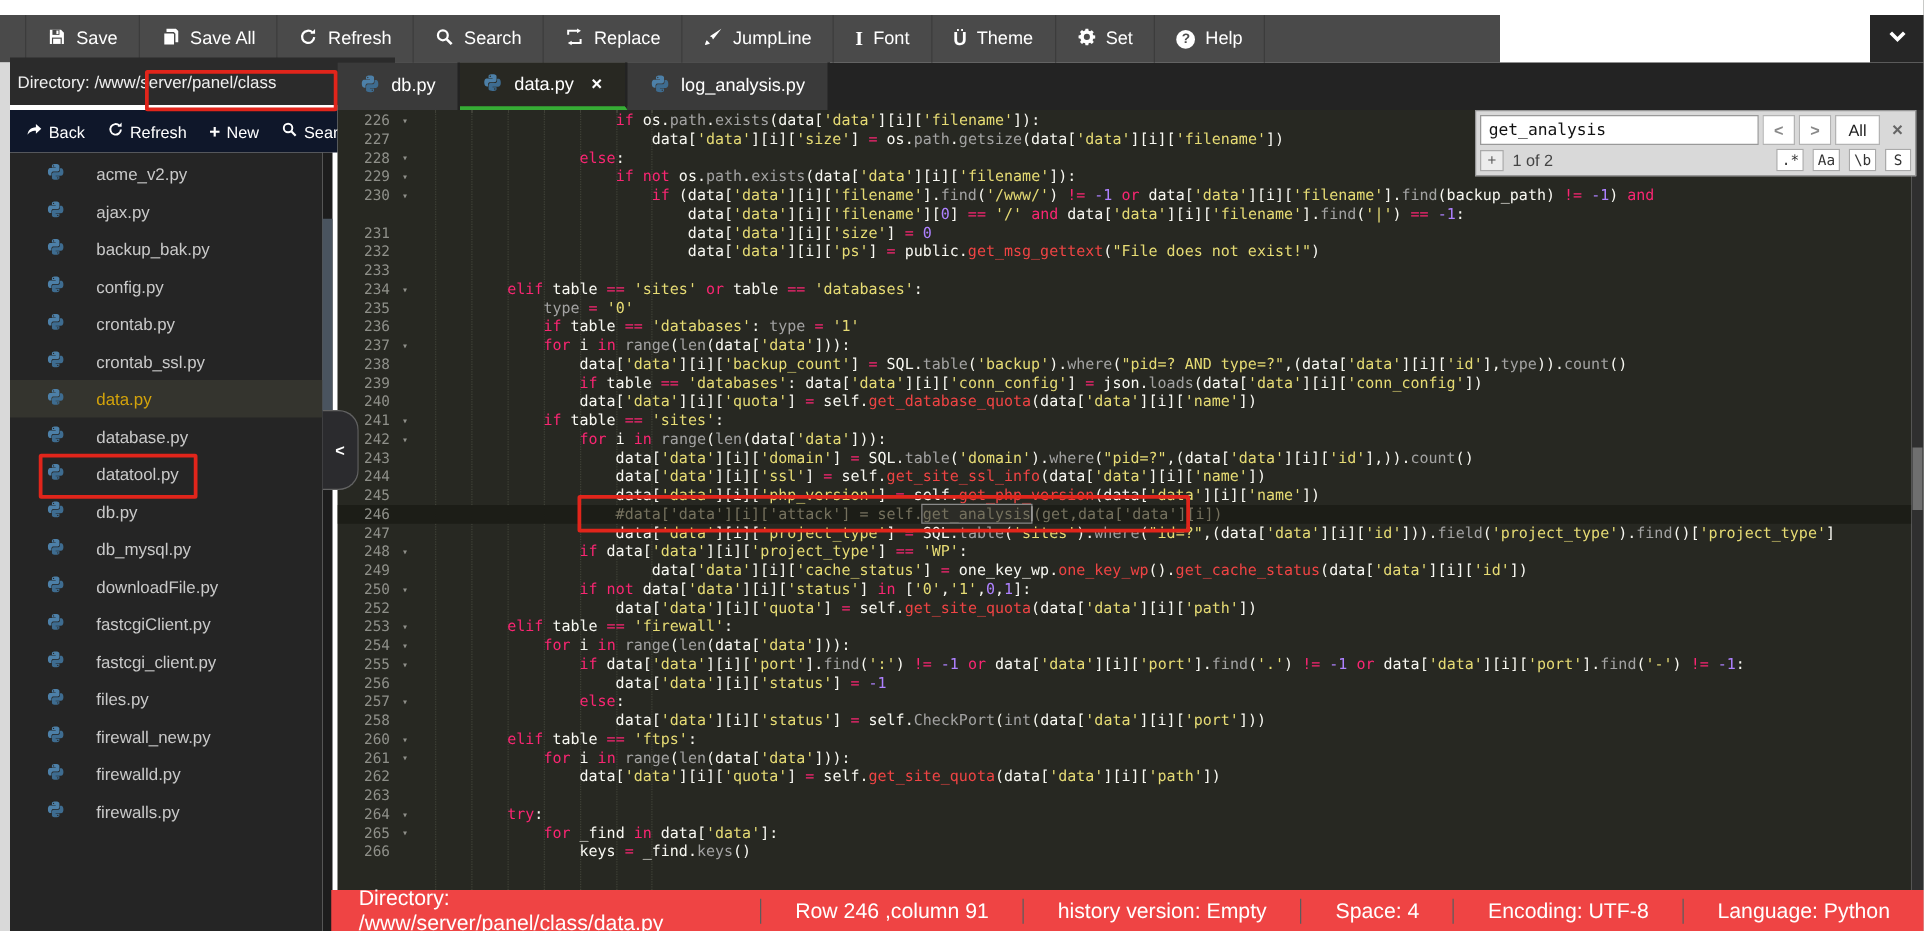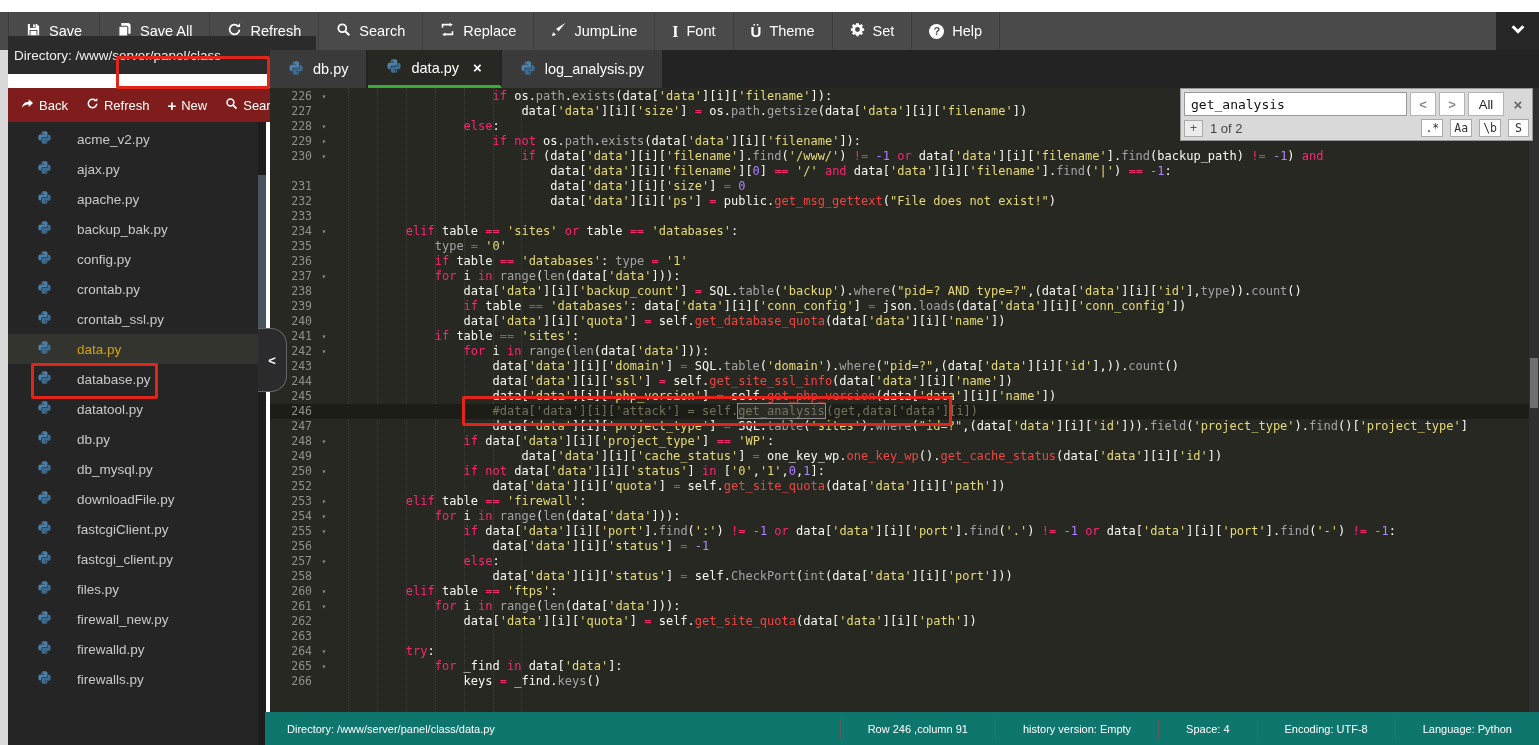--- a/index.html
+++ b/index.html
@@ -1,44 +1,44 @@
 <!DOCTYPE html>
 <html><head>
 <meta charset="utf-8">
 <style>
   html,body{margin:0;padding:0;}
   body{width:1539px;height:745px;position:relative;background:#ffffff;overflow:hidden;
        font-family:"Liberation Sans",sans-serif;-webkit-font-smoothing:antialiased;}
   
-  .toolbar{position:absolute;left:0;top:12px;width:1496px;height:38px;background:#4a4a4a;
-           display:flex;align-items:stretch;padding-left:8px;box-sizing:border-box;}
+  .toolbar{position:absolute;left:0;top:12px;width:1200px;height:38px;background:#4a4a4a;
+           display:flex;align-items:stretch;padding-left:20px;box-sizing:border-box;}
   .tbtn{display:flex;align-items:center;gap:8px;padding:0 17px;color:#fff;font-size:14.5px;
         border-right:1px solid #3c3c3c;cursor:pointer;}
   .tbtn:first-child{border-left:1px solid #3c3c3c;}
   .tbtn svg{width:15px;height:15px;}
   .font-i{font-family:"Liberation Serif",serif;font-weight:bold;font-size:16px;line-height:15px;}
   .theme-u{font-weight:bold;font-size:15px;line-height:15px;}
   .help-disc{width:15px;height:15px;border-radius:50%;background:#fff;color:#4a4a4a;
              display:flex;align-items:center;justify-content:center;font-size:11px;font-weight:bold;}
   .corner{position:absolute;right:0;top:12px;width:43px;height:38px;background:#262626;
           display:flex;align-items:center;justify-content:center;cursor:pointer;}
   .corner svg{width:18px;height:18px;}
   
   .left-strip{position:absolute;left:0;top:50px;width:8px;bottom:0;background:#d9d9d9;}
-  .dirbar{position:absolute;left:8px;top:36px;width:308px;height:38px;background:#2b2b2b;
+  .dirbar{position:absolute;left:8px;top:46px;width:308px;height:38px;background:#2b2b2b;
           color:#efefef;font-size:13.5px;display:flex;align-items:center;padding-left:6px;box-sizing:border-box;}
   
   .tabbar{position:absolute;left:270px;top:50px;width:1269px;height:38px;background:#232323;display:flex;}
   .tab{display:flex;align-items:center;gap:9px;padding:0 18px;color:#fff;font-size:14.5px;
        background:#3a3a3a;border-right:2px solid #232323;height:38px;box-sizing:border-box;cursor:pointer;}
   .tab.active{background:#29291f;border-bottom:3px solid #36ad35;background:#282822;}
   .tab .pyico{width:16px;height:16px;}
   .tab-close{font-weight:bold;font-size:15px;margin-left:5px;color:#fff;cursor:pointer;}
   
-  .sidenav{position:absolute;left:8px;top:88px;width:262px;height:34px;background:#7f1d1d;
+  .sidenav{position:absolute;left:8px;top:88px;width:262px;height:34px;background:#0f172a;
            display:flex;align-items:center;color:#fff;font-size:13px;padding-left:4px;box-sizing:border-box;}
   .snav{display:flex;align-items:center;gap:5px;padding:0 9px;cursor:pointer;height:100%;}
   .snav svg{width:13px;height:13px;}
   .snav .plus{font-size:15px;font-weight:bold;line-height:13px;}
   .sidebar{position:absolute;left:8px;top:122px;width:250px;bottom:0;background:#252525;
            overflow:hidden;padding-top:2px;box-sizing:border-box;}
   .file{height:30px;display:flex;align-items:center;gap:25px;padding-left:29px;color:#c9c9c9;
         font-size:13.5px;cursor:pointer;}
   .file .pyico{width:15px;height:15px;flex:none;}
   .file.active{background:#34342e;color:#d3a30b;}
@@ -78,22 +78,22 @@
           color:#666;font-weight:bold;font-size:15px;cursor:pointer;}
   .srow2{margin-top:3px;display:flex;align-items:center;gap:7px;color:#444;}
   .plusbtn{width:19px;height:17px;background:#ececec;border:1px solid #aaa;text-align:center;
            line-height:15px;font-size:12px;color:#555;cursor:pointer;box-sizing:border-box;}
   .scount{font-size:13px;color:#444;}
   .sspace{flex:1;}
   .tog{min-width:21px;height:18px;padding:0 3px;background:#fff;border:1px solid #aaa;
        display:flex;align-items:center;justify-content:center;color:#333;font-size:11.5px;
        font-family:"DejaVu Sans Mono","Liberation Mono",monospace;cursor:pointer;box-sizing:border-box;}
   
-  .status{position:absolute;left:265px;top:712px;right:0;bottom:0;background:#0f766e;color:#fff;
-          display:flex;align-items:center;font-size:11px;}
+  .status{position:absolute;left:265px;top:712px;right:0;bottom:0;background:#ef4444;color:#fff;
+          display:flex;align-items:center;font-size:17px;}
   .stext{flex:1;padding-left:22px;}
   .scell{padding:0 27px;border-left:1px solid #5c5c5c;height:20px;display:flex;align-items:center;}
   
   .rbox{position:absolute;border:3px solid #e1251b;border-radius:2px;z-index:9;pointer-events:none;}
   #rb-dir{left:116px;top:56px;width:148px;height:27px;}
   #rb-file{left:31px;top:363px;width:121px;height:30px;}
   #rb-line{left:462px;top:396px;width:484px;height:24px;}
 </style>
 </head>
 <body>
@@ -232,27 +232,20 @@
           <path fill="#3e6c90" d="M55.55 101.46c23.08 0 21.64-10.01 21.64-10.01l-.03-10.37H55.13v-3.11h30.78s14.77 1.67 14.77-21.59-12.89-22.43-12.89-22.43h-7.69v10.79s.41 12.89-12.68 12.89H45.57s-12.27-.2-12.27 11.86v19.95s-1.86 12.02 22.25 12.02zM67.7 94.49a3.96 3.96 0 1 1 0-7.93 3.96 3.96 0 0 1 0 7.93z"></path>
         </svg></span>
       <span>acme_v2.py</span>
     </div>
     <div class="file">
       <span><svg class="pyico" viewBox="0 0 110 110">
           <path fill="#4d80a8" d="M54.92 9.19c-23.08 0-21.64 10.01-21.64 10.01l.03 10.37h22.03v3.11H24.56S9.79 31.01 9.79 54.27s12.89 22.43 12.89 22.43h7.69V65.91s-.41-12.89 12.68-12.89h21.85s12.27.2 12.27-11.86V21.2S79.04 9.19 54.92 9.19zM42.77 16.16a3.96 3.96 0 1 1 0 7.93 3.96 3.96 0 0 1 0-7.93z"></path>
           <path fill="#3e6c90" d="M55.55 101.46c23.08 0 21.64-10.01 21.64-10.01l-.03-10.37H55.13v-3.11h30.78s14.77 1.67 14.77-21.59-12.89-22.43-12.89-22.43h-7.69v10.79s.41 12.89-12.68 12.89H45.57s-12.27-.2-12.27 11.86v19.95s-1.86 12.02 22.25 12.02zM67.7 94.49a3.96 3.96 0 1 1 0-7.93 3.96 3.96 0 0 1 0 7.93z"></path>
         </svg></span>
       <span>ajax.py</span>
-    </div>
-    <div class="file">
-      <span><svg class="pyico" viewBox="0 0 110 110">
-          <path fill="#4d80a8" d="M54.92 9.19c-23.08 0-21.64 10.01-21.64 10.01l.03 10.37h22.03v3.11H24.56S9.79 31.01 9.79 54.27s12.89 22.43 12.89 22.43h7.69V65.91s-.41-12.89 12.68-12.89h21.85s12.27.2 12.27-11.86V21.2S79.04 9.19 54.92 9.19zM42.77 16.16a3.96 3.96 0 1 1 0 7.93 3.96 3.96 0 0 1 0-7.93z"></path>
-          <path fill="#3e6c90" d="M55.55 101.46c23.08 0 21.64-10.01 21.64-10.01l-.03-10.37H55.13v-3.11h30.78s14.77 1.67 14.77-21.59-12.89-22.43-12.89-22.43h-7.69v10.79s.41 12.89-12.68 12.89H45.57s-12.27-.2-12.27 11.86v19.95s-1.86 12.02 22.25 12.02zM67.7 94.49a3.96 3.96 0 1 1 0-7.93 3.96 3.96 0 0 1 0 7.93z"></path>
-        </svg></span>
-      <span>apache.py</span>
     </div>
     <div class="file">
       <span><svg class="pyico" viewBox="0 0 110 110">
           <path fill="#4d80a8" d="M54.92 9.19c-23.08 0-21.64 10.01-21.64 10.01l.03 10.37h22.03v3.11H24.56S9.79 31.01 9.79 54.27s12.89 22.43 12.89 22.43h7.69V65.91s-.41-12.89 12.68-12.89h21.85s12.27.2 12.27-11.86V21.2S79.04 9.19 54.92 9.19zM42.77 16.16a3.96 3.96 0 1 1 0 7.93 3.96 3.96 0 0 1 0-7.93z"></path>
           <path fill="#3e6c90" d="M55.55 101.46c23.08 0 21.64-10.01 21.64-10.01l-.03-10.37H55.13v-3.11h30.78s14.77 1.67 14.77-21.59-12.89-22.43-12.89-22.43h-7.69v10.79s.41 12.89-12.68 12.89H45.57s-12.27-.2-12.27 11.86v19.95s-1.86 12.02 22.25 12.02zM67.7 94.49a3.96 3.96 0 1 1 0-7.93 3.96 3.96 0 0 1 0 7.93z"></path>
         </svg></span>
       <span>backup_bak.py</span>
     </div>
     <div class="file">
       <span><svg class="pyico" viewBox="0 0 110 110">

